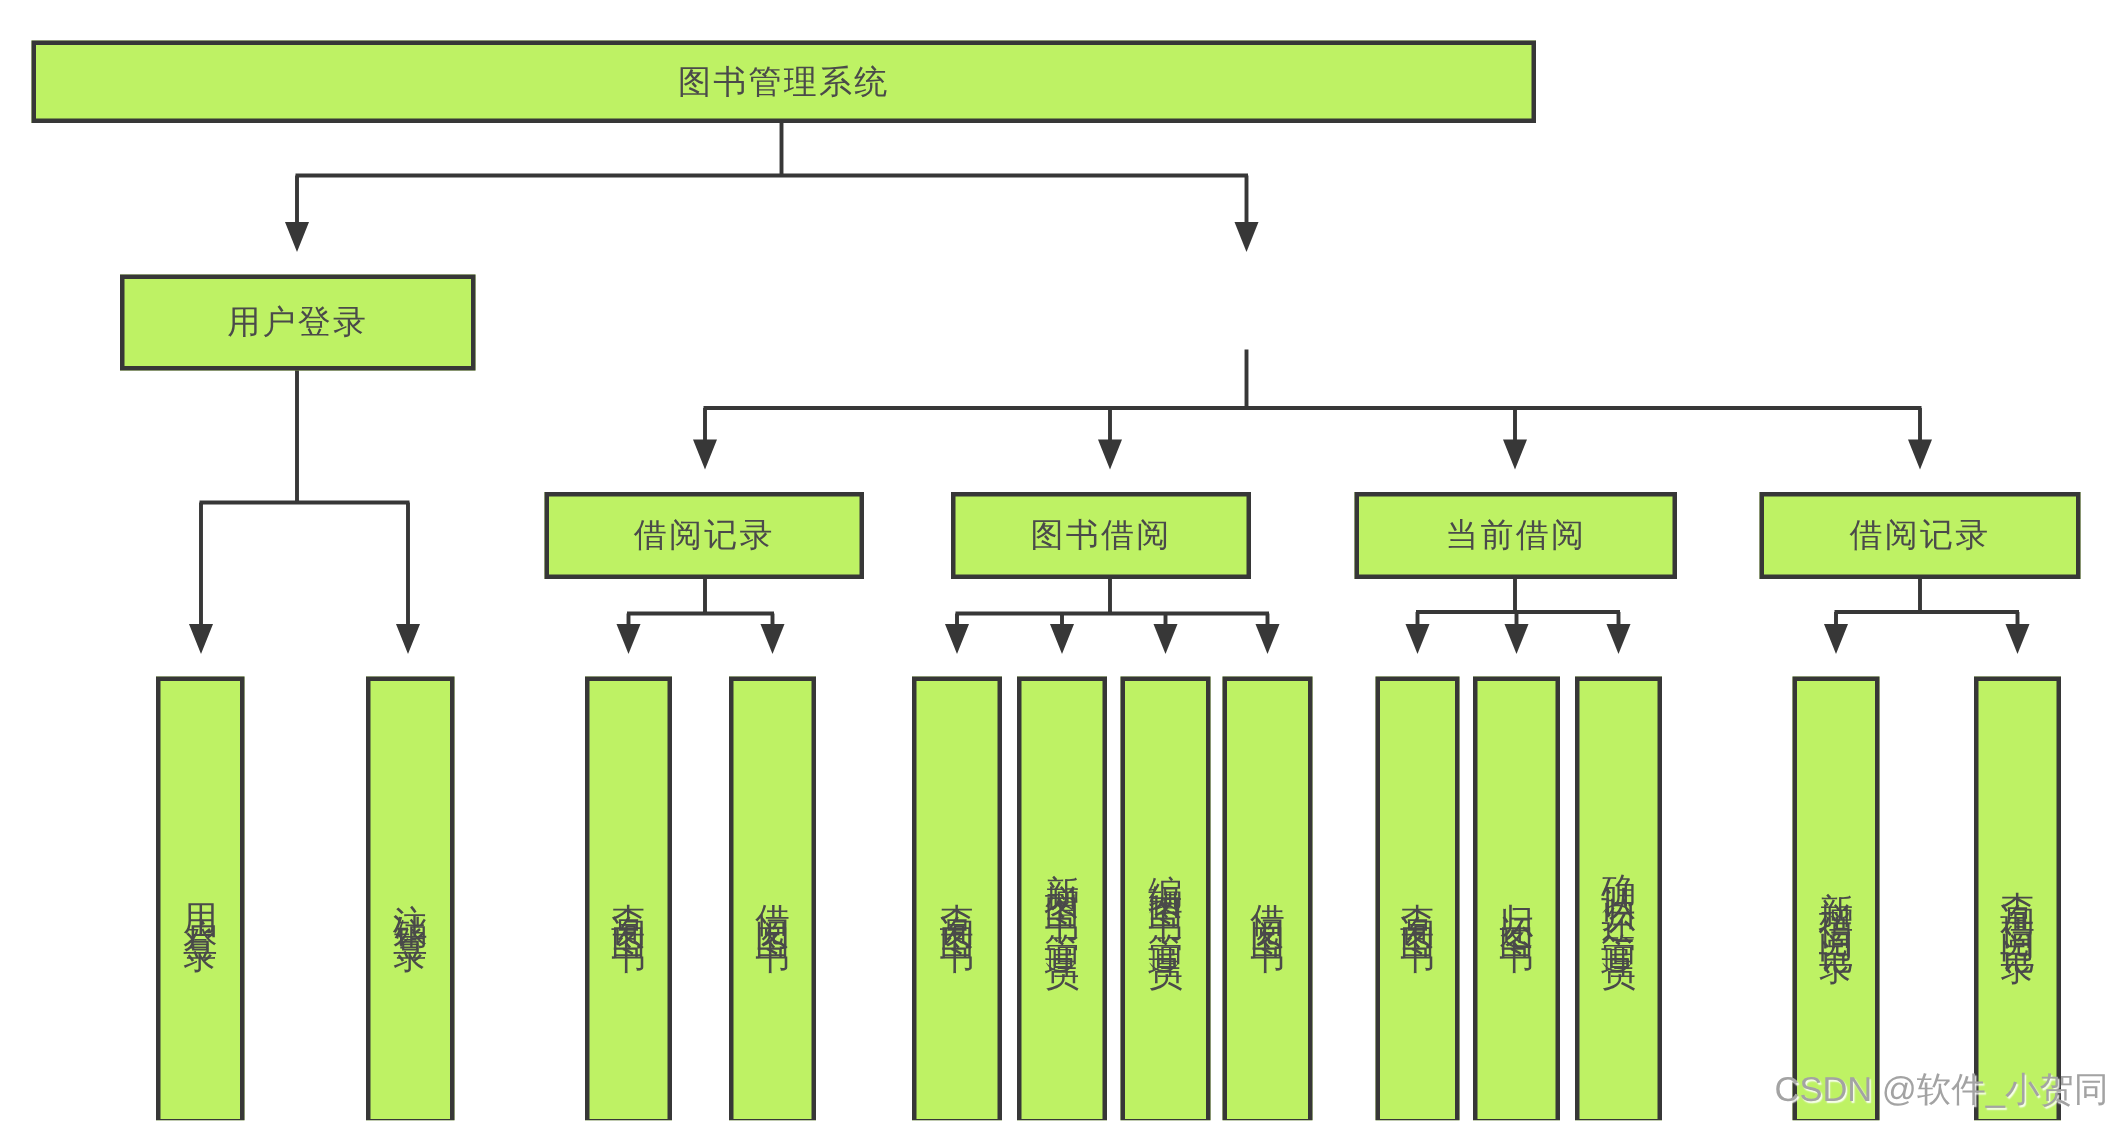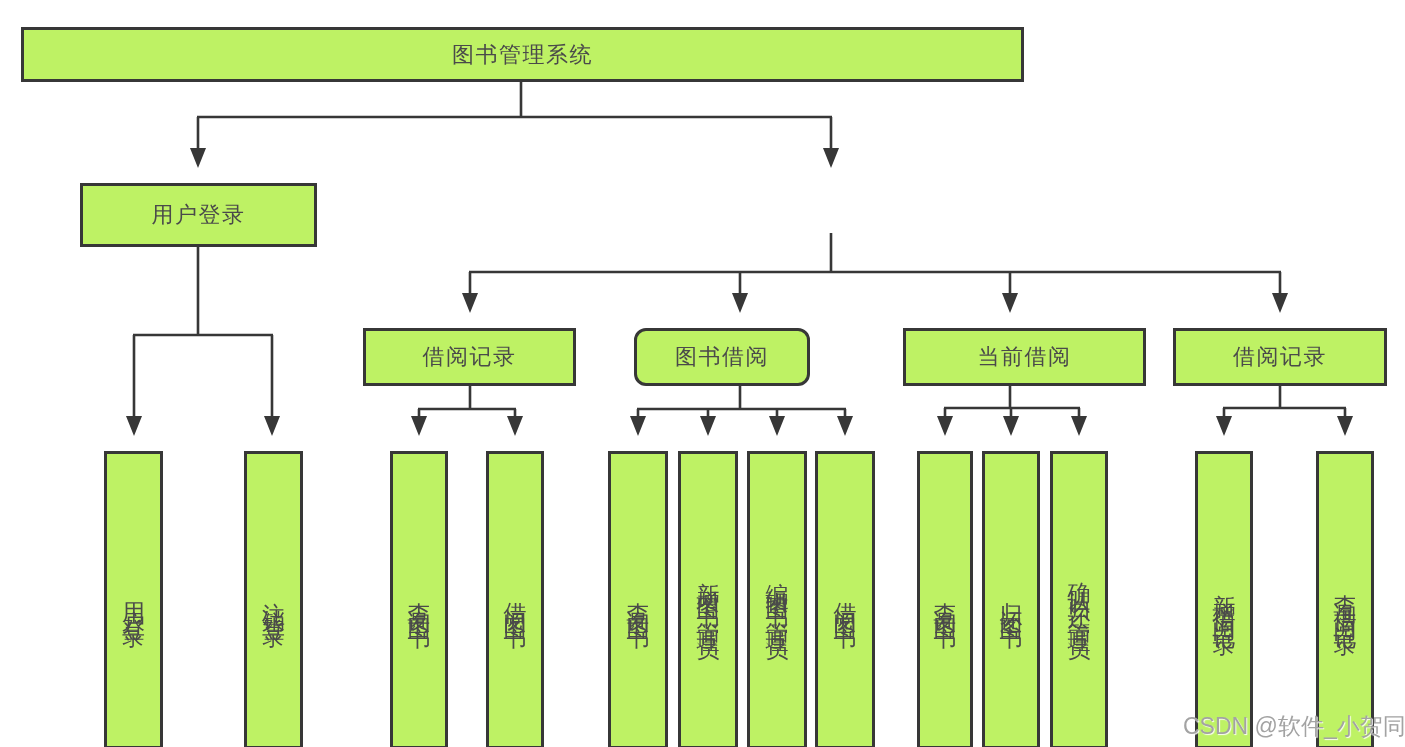--- a/index.html
+++ b/index.html
@@ -27,22 +27,22 @@
     text-orientation:mixed;
     font-size:23px;
     letter-spacing:8px;
     line-height:1;
   }
   
   .n-root            { left:21px;   top:13px;  width:1003px; height:55px; }
   .n-user-branch     { left:80px;   top:169px; width:237px;  height:64px; }
   .n-book-mgmt       { left:712px;  top:169px; width:236px;  height:64px; }
   .n-new-book        { left:363px;  top:314px; width:213px;  height:58px; }
-  .n-book-borrow     { left:634px;  top:314px; width:176px;  height:58px;border-radius:12px; }
-  .n-current-borrow  { left:903px;  top:314px; width:243px;  height:58px; }
+  .n-book-borrow     { left:634px;  top:314px; width:200px;  height:58px; }
+  .n-current-borrow  { left:903px;  top:314px; width:215px;  height:58px; }
   .n-borrow-records  { left:1173px; top:314px; width:214px;  height:58px; }
   .leaf              { top:437px; height:298px; }
   .n-user-login      { left:104px;  width:59px; }
   .n-logout          { left:244px;  width:59px; }
   .n-rec-query       { left:390px;  width:58px; }
   .n-rec-borrow      { left:486px;  width:58px; }
   .n-bb-query        { left:608px;  width:60px; }
   .n-bb-add          { left:678px;  width:60px; }
   .n-bb-edit         { left:747px;  width:60px; }
   .n-bb-borrow       { left:815px;  width:60px; }

